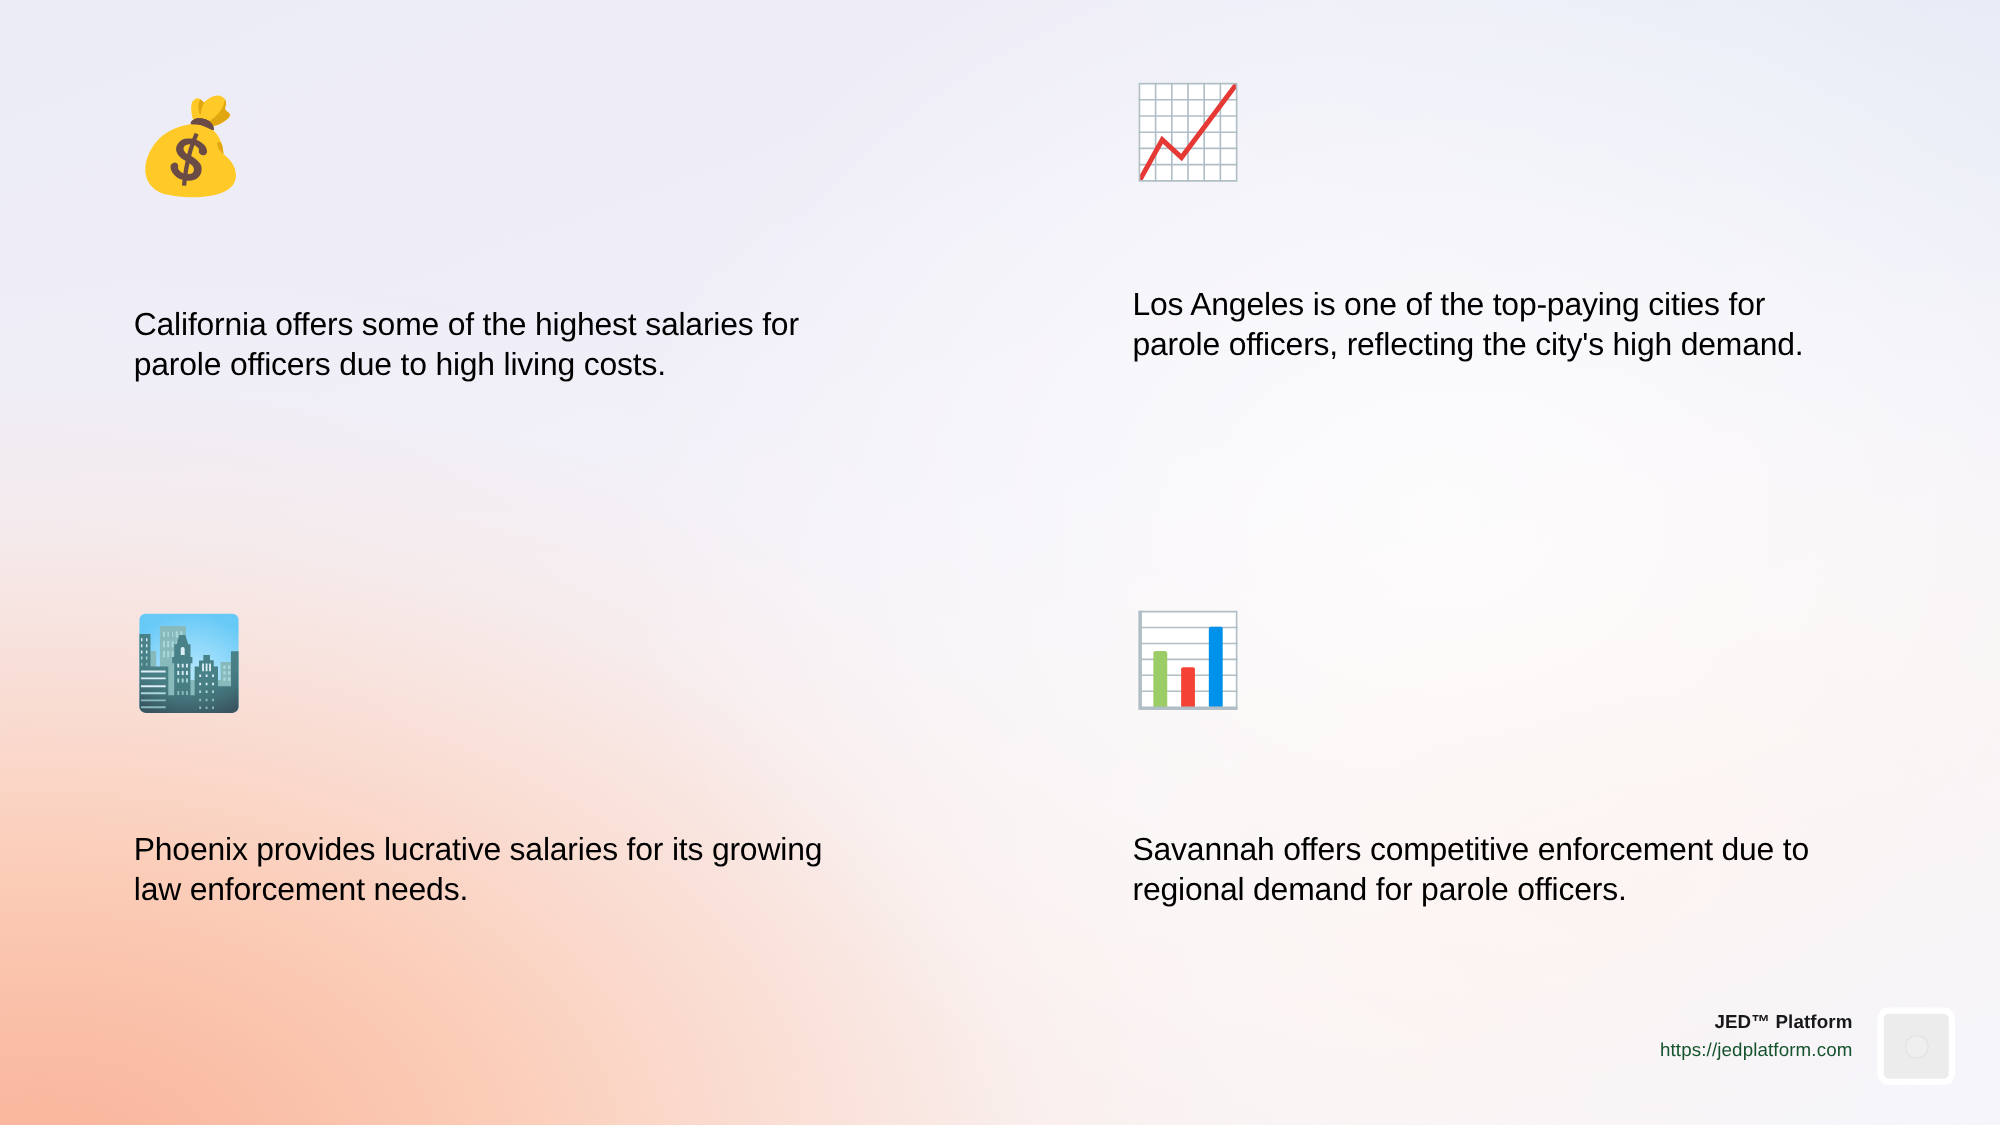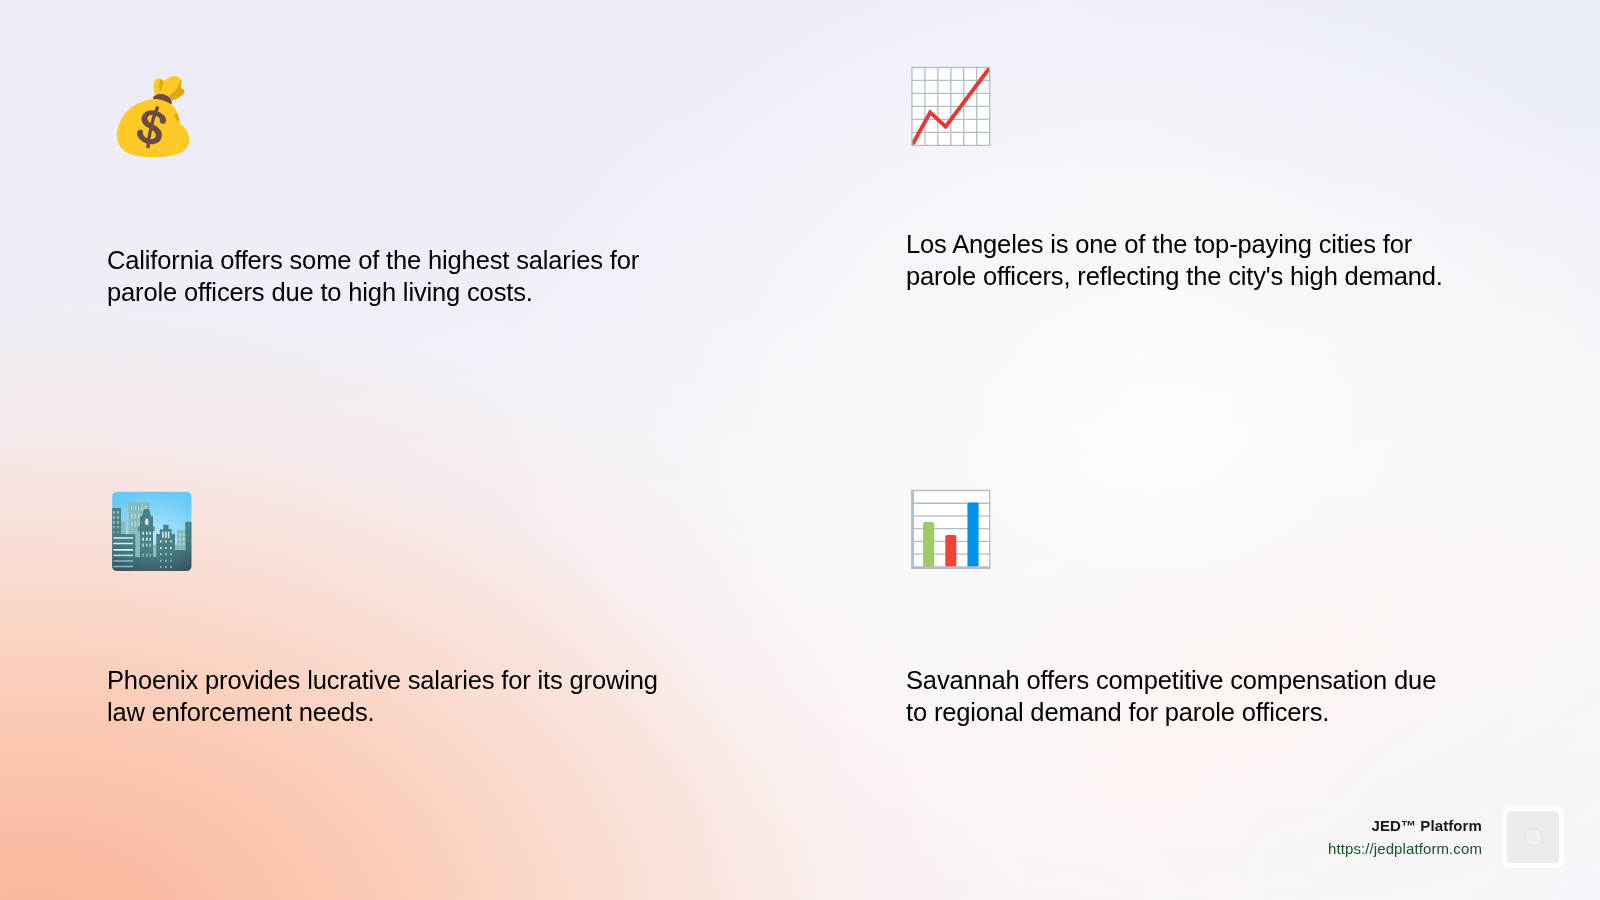--- a/index.html
+++ b/index.html
@@ -102,21 +102,21 @@
   #card-losangeles .card-icon,
   #card-savannah .card-icon { font-size: 72px; }
   #card-phoenix .card-icon { font-size: 72px; }
 
   
   #footer {
     position: absolute;
     right: 36px;
     bottom: 32px;
     display: flex;
-    align-items: center;
+    align-items: flex-start;
     gap: 20px;
   }
   #footer-textblock {
     text-align: right;
     line-height: 1.55;
   }
   #footer-brand {
     font-size: 15px;
     font-weight: bold;
     color: #18181b;
@@ -172,21 +172,21 @@
       <p class="card-text">Los Angeles is one of the top-paying cities for parole officers, reflecting the city's high demand.</p>
     </div>
 
     <div class="card" id="card-phoenix">
       <span class="card-icon">🏙️</span>
       <p class="card-text">Phoenix provides lucrative salaries for its growing law enforcement needs.</p>
     </div>
 
     <div class="card" id="card-savannah">
       <span class="card-icon">📊</span>
-      <p class="card-text">Savannah offers competitive compensation due to regional demand for parole officers.</p>
+      <p class="card-text">Savannah offers competitive enforcement due to regional demand for parole officers.</p>
     </div>
 
   </div>
 
   <div id="footer">
     <div id="footer-textblock">
       <div id="footer-brand">JED™ Platform</div>
       <div id="footer-url">https://jedplatform.com</div>
     </div>
     <div id="footer-logo">

